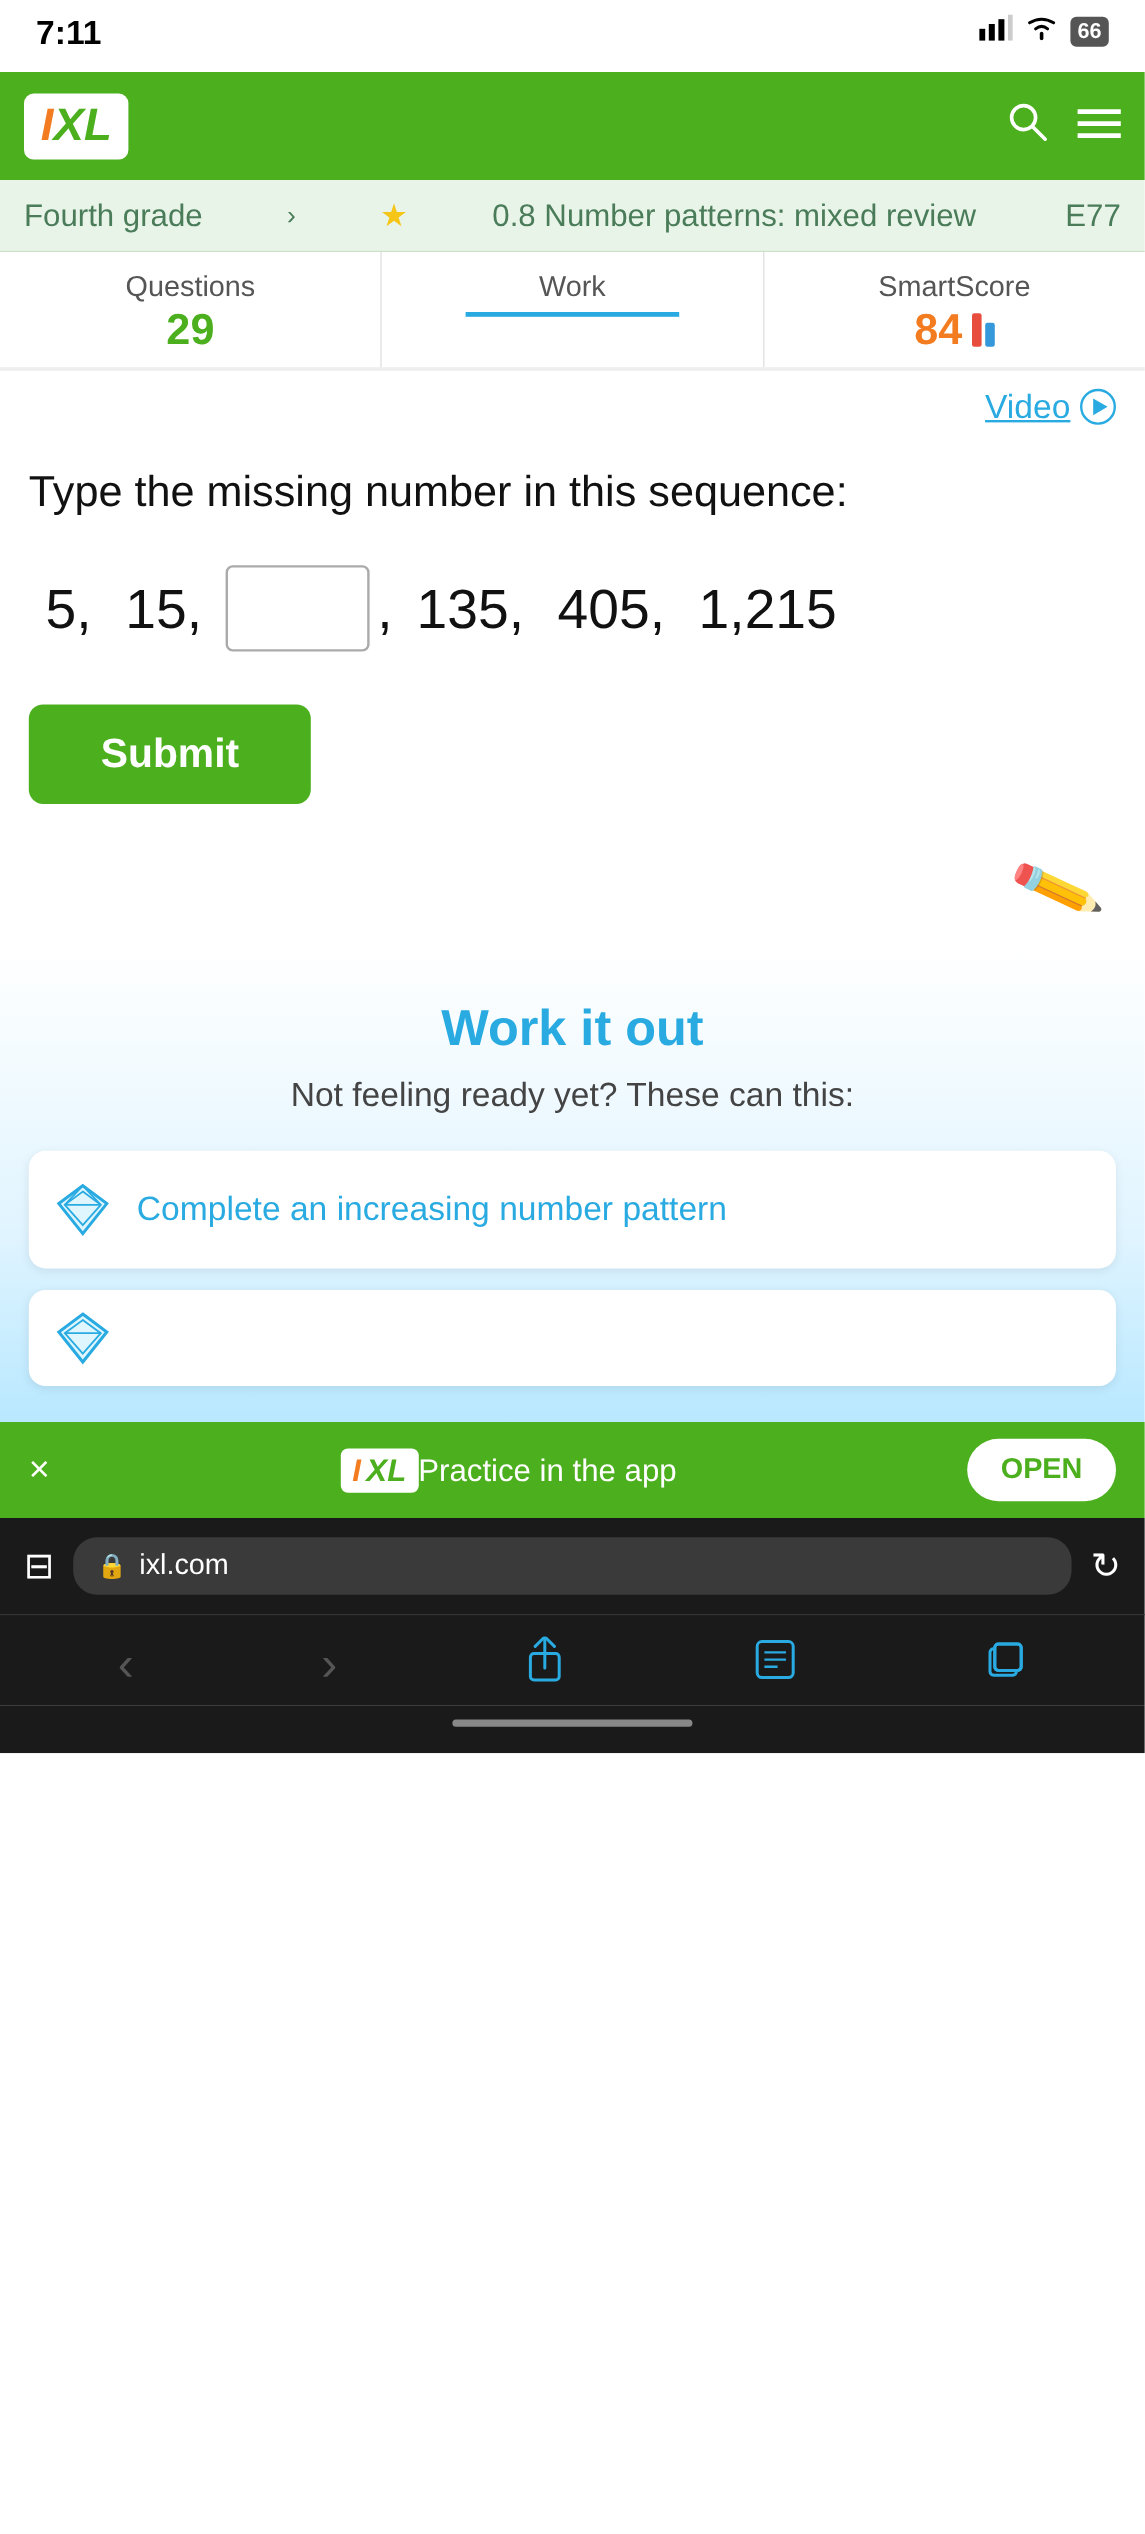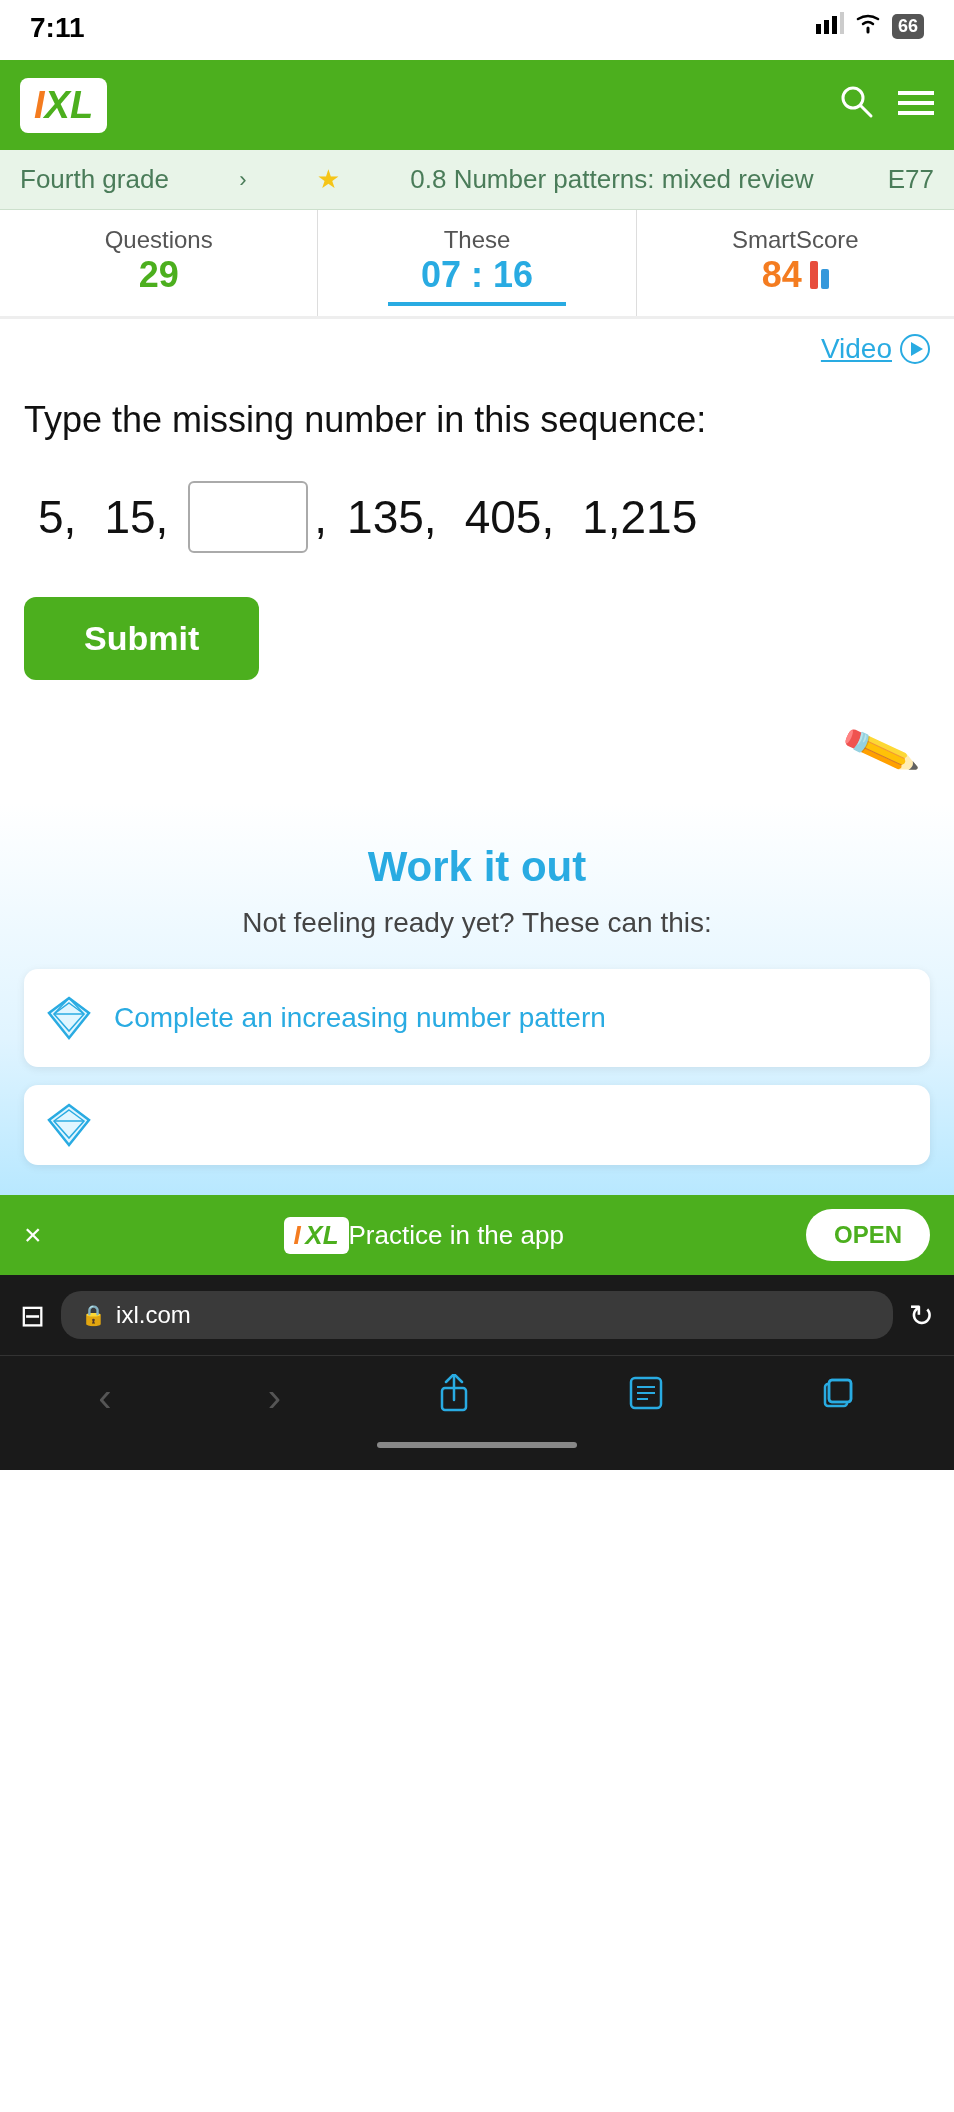--- a/index.html
+++ b/index.html
@@ -466,22 +466,21 @@
   <span class="breadcrumb-title">0.8 Number patterns: mixed review</span>
   <span class="breadcrumb-code">E77</span>
 </div>
 
 <div class="stats-row">
   <div class="stat-cell">
     <div class="stat-label">Questions</div>
     <div class="stat-value-green">29</div>
   </div>
   <div class="stat-cell">
-    <div class="stat-label">These</div>
-    <div class="stat-value-blue">07 : 16</div>
+    <div class="stat-label">Work</div>
     <div class="stat-time-bar"></div>
   </div>
   <div class="stat-cell">
     <div class="stat-label">SmartScore</div>
     <div class="smart-score-display">
       <span class="stat-value-orange">84</span>
       <div class="score-bars">
         <div class="score-bar-r"></div>
         <div class="score-bar-b"></div>
       </div>

